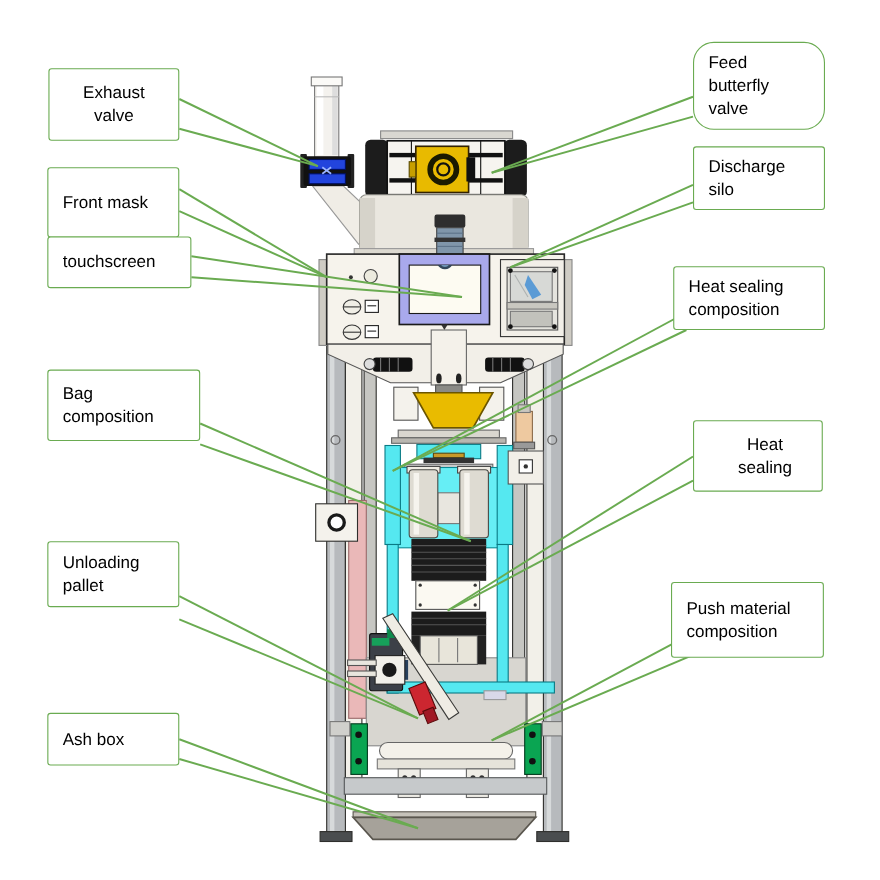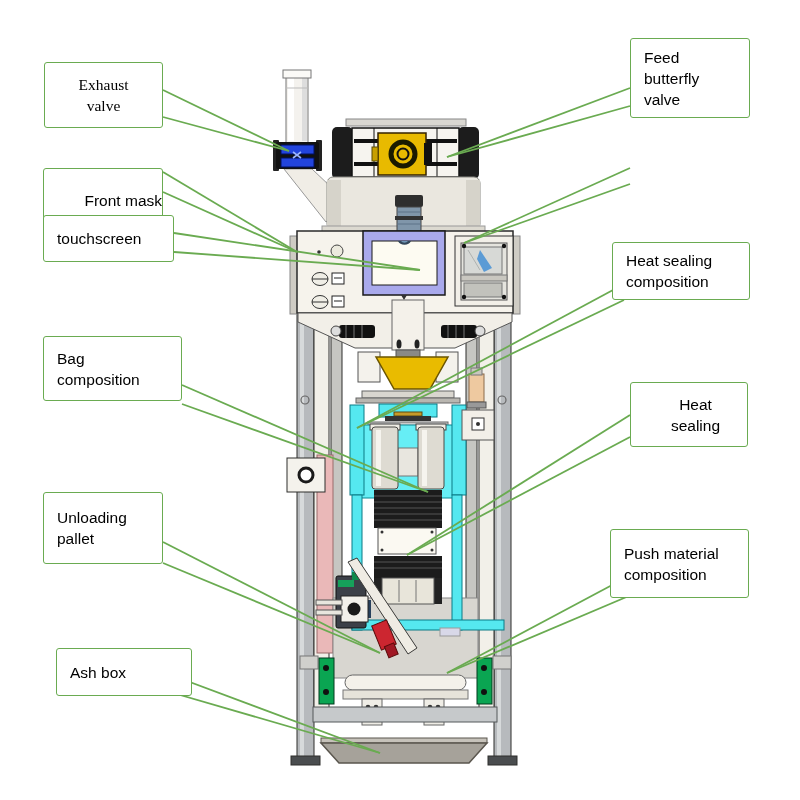--- a/index.html
+++ b/index.html
@@ -6,21 +6,21 @@
   #stage{position:relative;width:800px;height:800px;background:#fff;overflow:hidden;
          font-family:"Liberation Sans", sans-serif;}
   #machine-svg{position:absolute;left:0;top:0;width:800px;height:800px;}
   .callout{
     position:absolute;box-sizing:border-box;background:#ffffff;
     border:1.6px solid #6aab51;border-radius:3px;
     display:flex;flex-direction:column;justify-content:center;
     padding-left:13px;color:#000;font-size:15.5px;line-height:21px;
     white-space:pre-line;z-index:3;
   }
-  .callout.center{padding-left:0;text-align:center;align-items:center;font-family:Liberation Serif, serif;}
+  .callout.center{padding-left:0;text-align:center;align-items:center;}
   .leader{stroke:#6aab51;stroke-width:1.8;fill:none;}
   svg .o{stroke:#2e2e2c;stroke-width:1;}
 </style>
 </head>
 <body>
 <div id="stage">
 
 <svg id="machine-svg" viewBox="0 0 800 800">
 
   <g>
@@ -287,48 +287,52 @@
       <line class="leader" x1="163" y1="672" x2="380" y2="753" stroke="#6aab51"></line>
       <line class="leader" x1="163" y1="690" x2="380" y2="753" stroke="#6aab51"></line>
     </g>
   </g>
 </svg>
 
 <div class="callout center" style="left: 44px; top: 62px; width: 119px; height: 66px; border-color: rgb(106, 171, 81);">
   <span>Exhaust
 valve</span>
 </div>
-<div class="callout" style="left: 43px; top: 168px; width: 120px; height: 64px; border-color: rgb(106, 171, 81); text-align: right;">
+<div class="callout" style="left: 43px; top: 152px; width: 120px; height: 64px; border-color: rgb(106, 171, 81);">
   <span>Front mask</span>
 </div>
 <div class="callout" style="left: 43px; top: 215px; width: 131px; height: 47px; border-color: rgb(106, 171, 81);">
   <span>touchscreen</span>
 </div>
-<div class="callout" style="left: 630px; top: 38px; width: 120px; height: 80px; border-color: rgb(106, 171, 81);">
+<div class="callout" style="left: 630px; top: 38px; width: 120px; height: 80px; border-color: rgb(106, 171, 81); border-radius: 19px;">
   <span>Feed
 butterfly
 valve</span>
 </div>
+<div class="callout" style="left: 630px; top: 133px; width: 120px; height: 58px; border-color: rgb(106, 171, 81);">
+  <span>Discharge
+silo</span>
+</div>
 <div class="callout" style="left: 612px; top: 242px; width: 138px; height: 58px; border-color: rgb(106, 171, 81);">
   <span>Heat sealing
 composition</span>
 </div>
 <div class="callout" style="left: 43px; top: 336px; width: 139px; height: 65px; border-color: rgb(106, 171, 81);">
   <span>Bag
 composition</span>
 </div>
 <div class="callout" style="left: 630px; top: 382px; width: 118px; height: 65px; border-color: rgb(106, 171, 81); text-align: center;">
   <span>Heat
 sealing</span>
 </div>
-<div class="callout" style="left: 43px; top: 492px; width: 120px; height: 72px; border-color: rgb(106, 171, 81);">
+<div class="callout" style="left: 43px; top: 492px; width: 120px; height: 60px; border-color: rgb(106, 171, 81);">
   <span>Unloading
 pallet</span>
 </div>
 <div class="callout" style="left: 610px; top: 515px; width: 139px; height: 69px; border-color: rgb(106, 171, 81); margin-top: 14px;">
   <span>Push material
 composition</span>
 </div>
-<div class="callout" style="left: 43px; top: 648px; width: 136px; height: 48px; border-color: rgb(106, 171, 81); margin-left: 13px;">
+<div class="callout" style="left: 43px; top: 648px; width: 120px; height: 48px; border-color: rgb(106, 171, 81);">
   <span>Ash box</span>
 </div>
 
 </div>
 
 </body></html>

